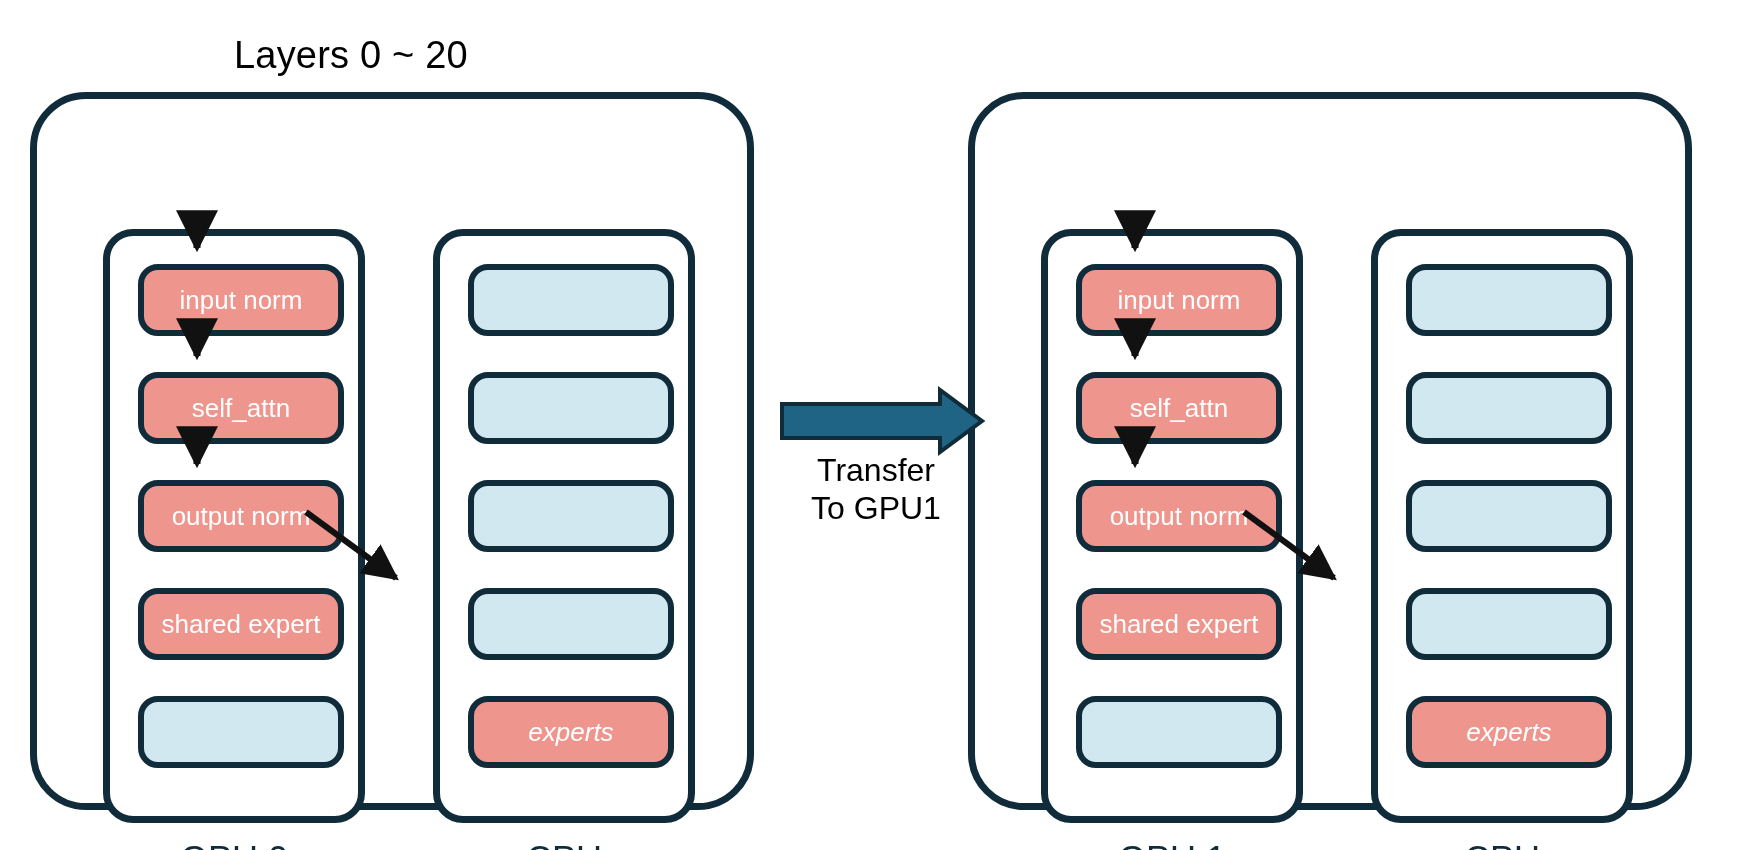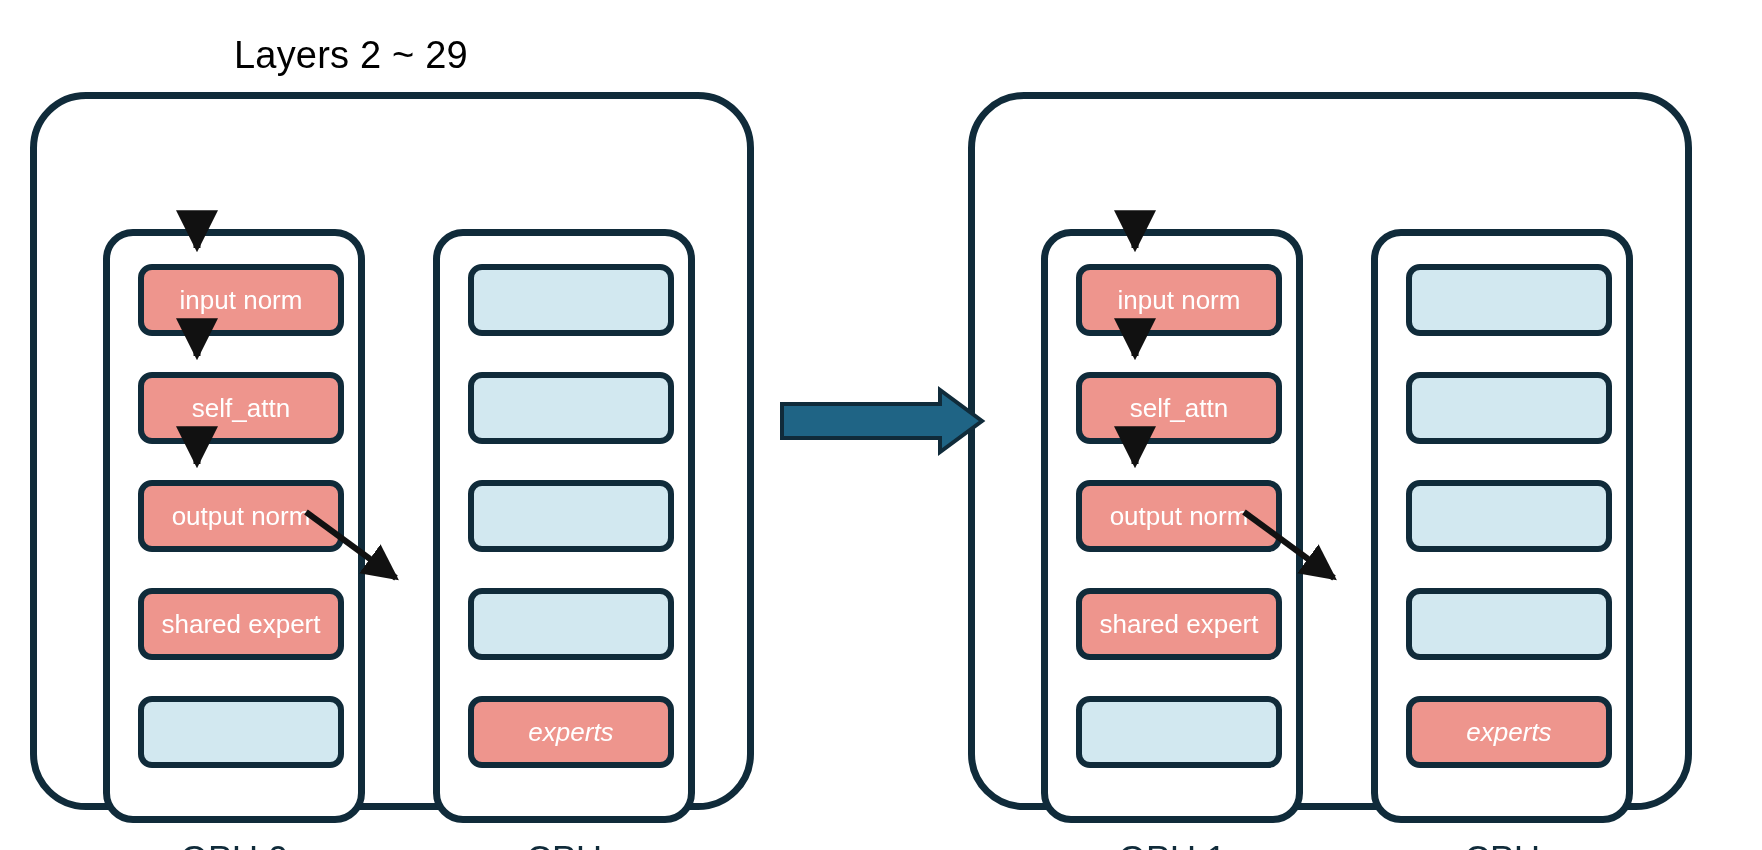--- a/index.html
+++ b/index.html
@@ -68,21 +68,21 @@
   .device-caption.gpu { left: 66px; }
   .device-caption.cpu { left: 396px; }
 
   
   .block {
     position: absolute;
     left: 28px;
     width: 206px;
     height: 72px;
     border: 6px solid #102B3A;
-    border-radius: 14px;
+    border-radius: 20px;
     box-sizing: border-box;
     display: flex;
     align-items: center;
     justify-content: center;
     color: #ffffff;
     font-size: 26px;
     line-height: 1;
     white-space: nowrap;
   }
   .block.active { background: #EE958D; }
@@ -114,21 +114,21 @@
     color: #000000;
     line-height: 1.18;
     white-space: pre-line;
   }
 </style>
 </head>
 <body>
 
 <div id="canvas">
 
-  <div class="group-title" id="title-left">Layers 2 ~ 29</div>
+  <div class="group-title" id="title-left">Layers 0 ~ 20</div>
 
   <div class="device-group" id="device-group-0">
 
     <div class="mem-panel gpu">
       <div class="block active r0">input norm</div>
       <div class="block active r1">self_attn</div>
       <div class="block active r2">output norm</div>
       <div class="block active r3">shared expert</div>
       <div class="block idle r4"></div>
     </div>
@@ -186,14 +186,16 @@
       <line x1="1135" y1="214" x2="1135" y2="248" stroke="#111111" stroke-width="7" marker-end="url(#tip)"></line>
       <line x1="1135" y1="322" x2="1135" y2="356" stroke="#111111" stroke-width="7" marker-end="url(#tip)"></line>
       <line x1="1135" y1="430" x2="1135" y2="464" stroke="#111111" stroke-width="7" marker-end="url(#tip)"></line>
     </g>
 
     <line x1="1244" y1="512" x2="1334" y2="578" stroke="#111111" stroke-width="6" marker-end="url(#tip)"></line>
 
     <polygon points="782,404 940,404 940,390 982,421 940,452 940,438 782,438" fill="#1F6485" stroke="#102B3A" stroke-width="4" stroke-linejoin="miter"></polygon>
   </svg>
 
+  <div id="transfer-label">Transfer
+To GPU1</div>
 
 </div>
 
 </body></html>

